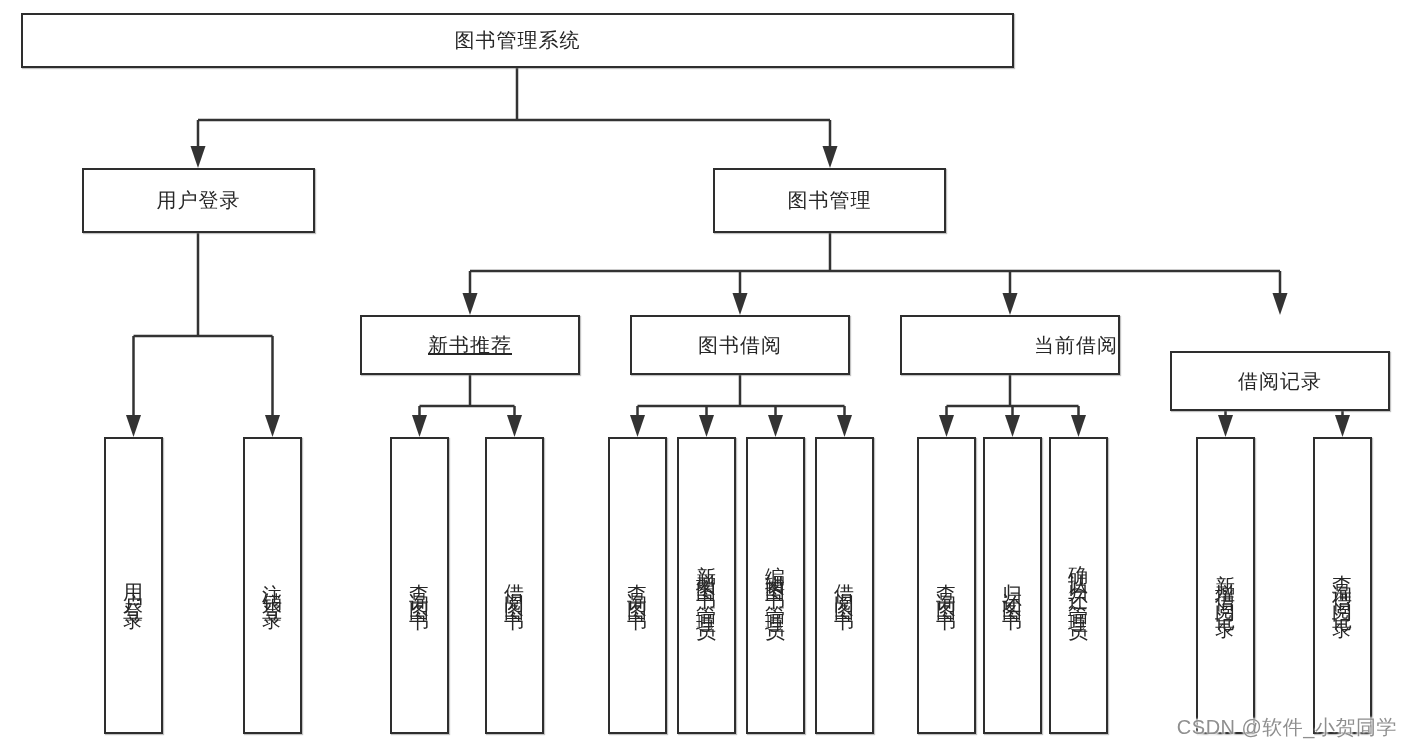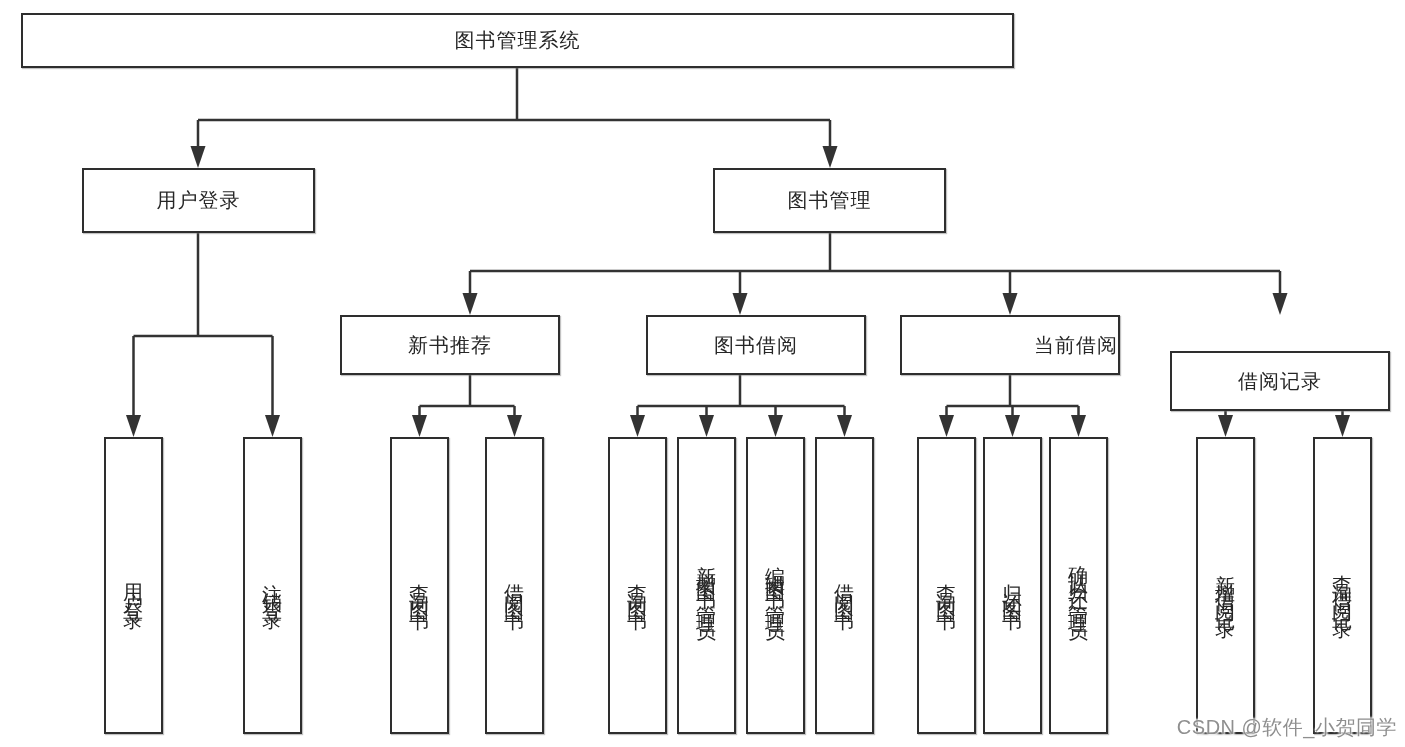--- a/index.html
+++ b/index.html
@@ -36,22 +36,22 @@
   .hlabel {
     font-size: 20px;
     letter-spacing: 1px;
     white-space: nowrap;
   }
   .root  { left: 21px;  top: 13px;  width: 993px; height: 55px; }
   .lvl2  { top: 168px; width: 233px; height: 65px; }
   .l2a   { left: 82px; }
   .l2b   { left: 713px; }
   .lvl3  { top: 315px; width: 220px; height: 60px; }
-  .l3a   { left: 340px; }
-  .l3b   { left: 646px; }
+  .l3a   { left: 360px; text-decoration: underline; }
+  .l3b   { left: 630px; }
   .l3c   { left: 900px; justify-content: flex-end; }
   .l3d   { left: 1170px; margin-top: 36px; }
   .leaf  { top: 437px; width: 59px; height: 297px; }
   .vlabel {
     writing-mode: vertical-rl;
     text-orientation: mixed;
     font-size: 20px;
     line-height: 1;
     letter-spacing: 9px;
     color: #262626;

